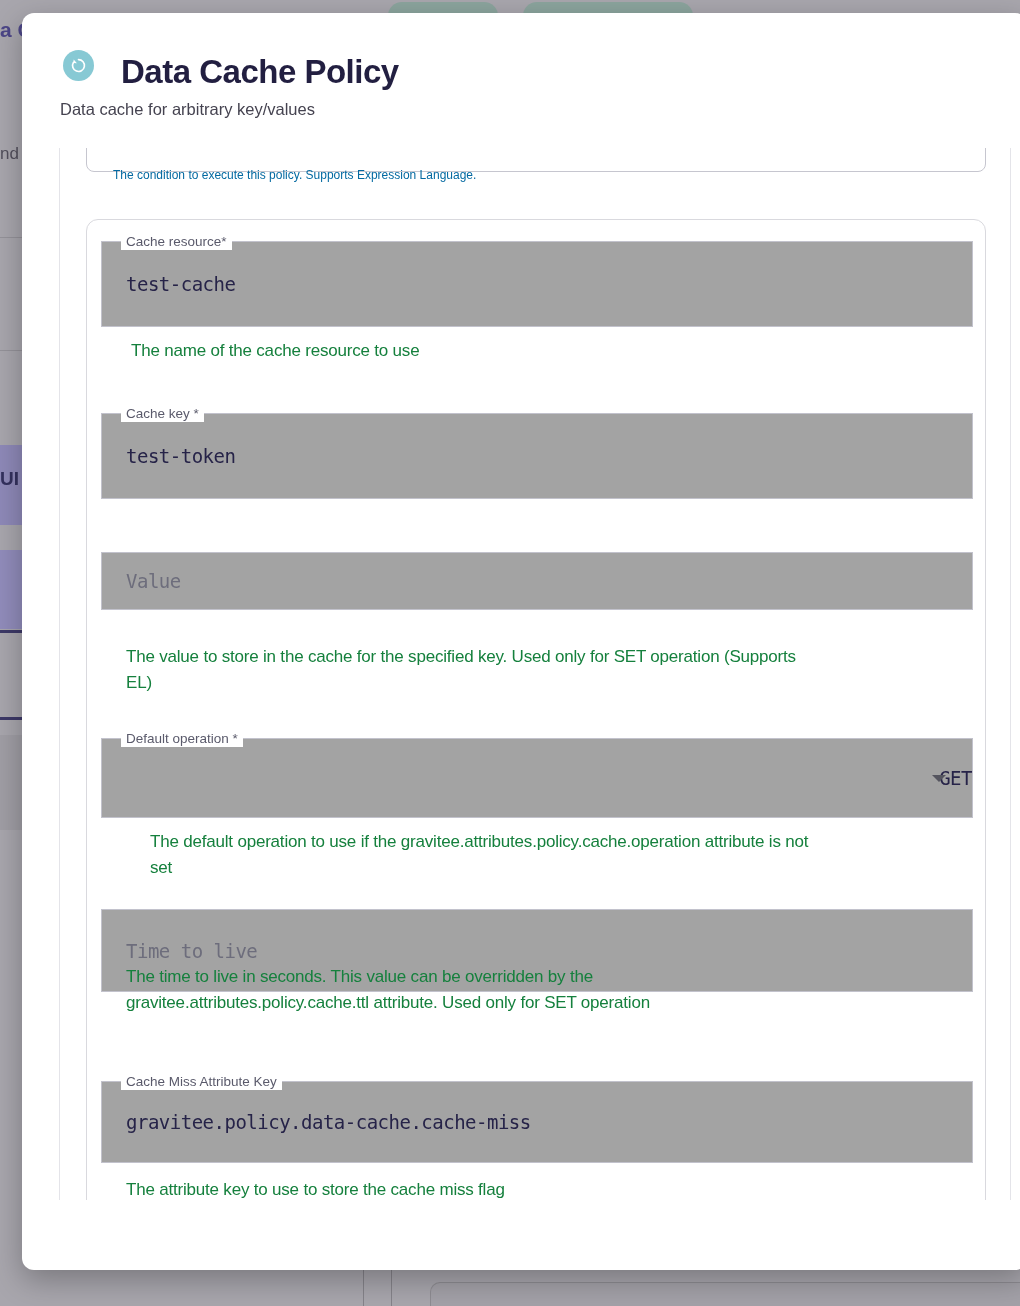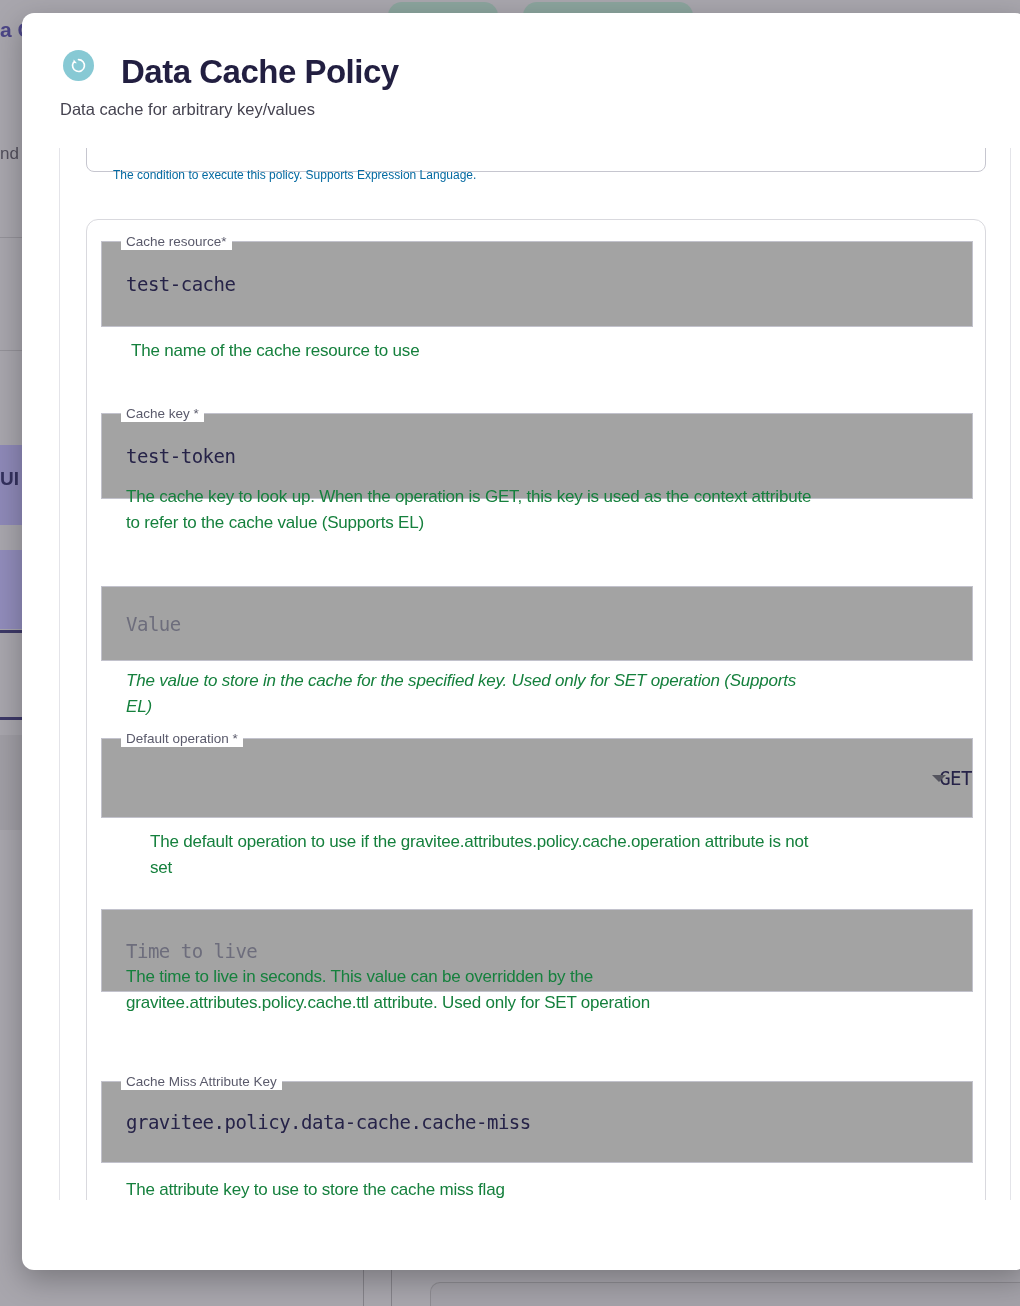--- a/index.html
+++ b/index.html
@@ -78,21 +78,21 @@
   }
 
   
   .fieldbox {
     position:absolute; left:14px; width:872px;
     border:1px solid #c2c2cc; border-radius:0; background:#a3a3a3;
     display:flex; align-items:center;justify-content:flex-end;
   }
   .f1 { top:21px;  height:86px; }
   .f2 { top:169px; height:86px;margin-top:24px; }
-  .f3 { top:366px; height:75px; }
+  .f3 { top:332px; height:58px; }
   .f4 { top:518px; height:80px; }
   .f5 { top:689px; height:83px; }
   .f6 { top:861px; height:82px; }
   .notch-label {
     position:absolute; left:19px; top:-9px;
     background:#fff; padding:0 5px;
     font-size:13.5px; color:#5a5a6b; white-space:nowrap; line-height:17px;
   }
   .fieldbox input {
     width:100%; height:100%; border:none; outline:none; background:transparent;
@@ -111,21 +111,21 @@
     width:0; height:0;
     border-left:7px solid transparent; border-right:7px solid transparent;
     border-top:7px solid #55555f;
   }
   .helper {
     position:absolute; left:39px; width:810px;
     font-size:17px; line-height:26px; color:#15803d; letter-spacing:-0.2px;
   }
   .h1 { top:118px; left:44px; }
   .h2 { top:264px; }
-  .h3 { top:448px;font-style:italic; }
+  .h3 { top:424px; }
   .h4 { top:609px;margin-left:24px; }
   .h5 { top:744px; }
   .h6 { top:957px; }
   .helper span { display:block; white-space:nowrap; }
 </style>
 </head>
 <body>
 
 <div style="position:absolute;inset:0;">
   <div class="bd-frag bd-btn bd-btn1"></div>
@@ -168,24 +168,20 @@
         <input type="text" value="test-cache" style="">
       </div>
       <div class="helper h1">
         <span>The name of the cache resource to use</span>
       </div>
 
       <div class="fieldbox f2">
         <span class="notch-label">Cache key *</span>
         <input type="text" value="test-token" style="">
       </div>
-      <div class="helper h2">
-        <span>The cache key to look up. When the operation is GET, this key is used as the context attribute</span>
-        <span>to refer to the cache value (Supports EL)</span>
-      </div>
 
       <div class="fieldbox f3">
         <input type="text" placeholder="Value" style="">
       </div>
       <div class="helper h3">
         <span>The value to store in the cache for the specified key. Used only for SET operation (Supports</span>
         <span>EL)</span>
       </div>
 
       <div class="fieldbox f4">

